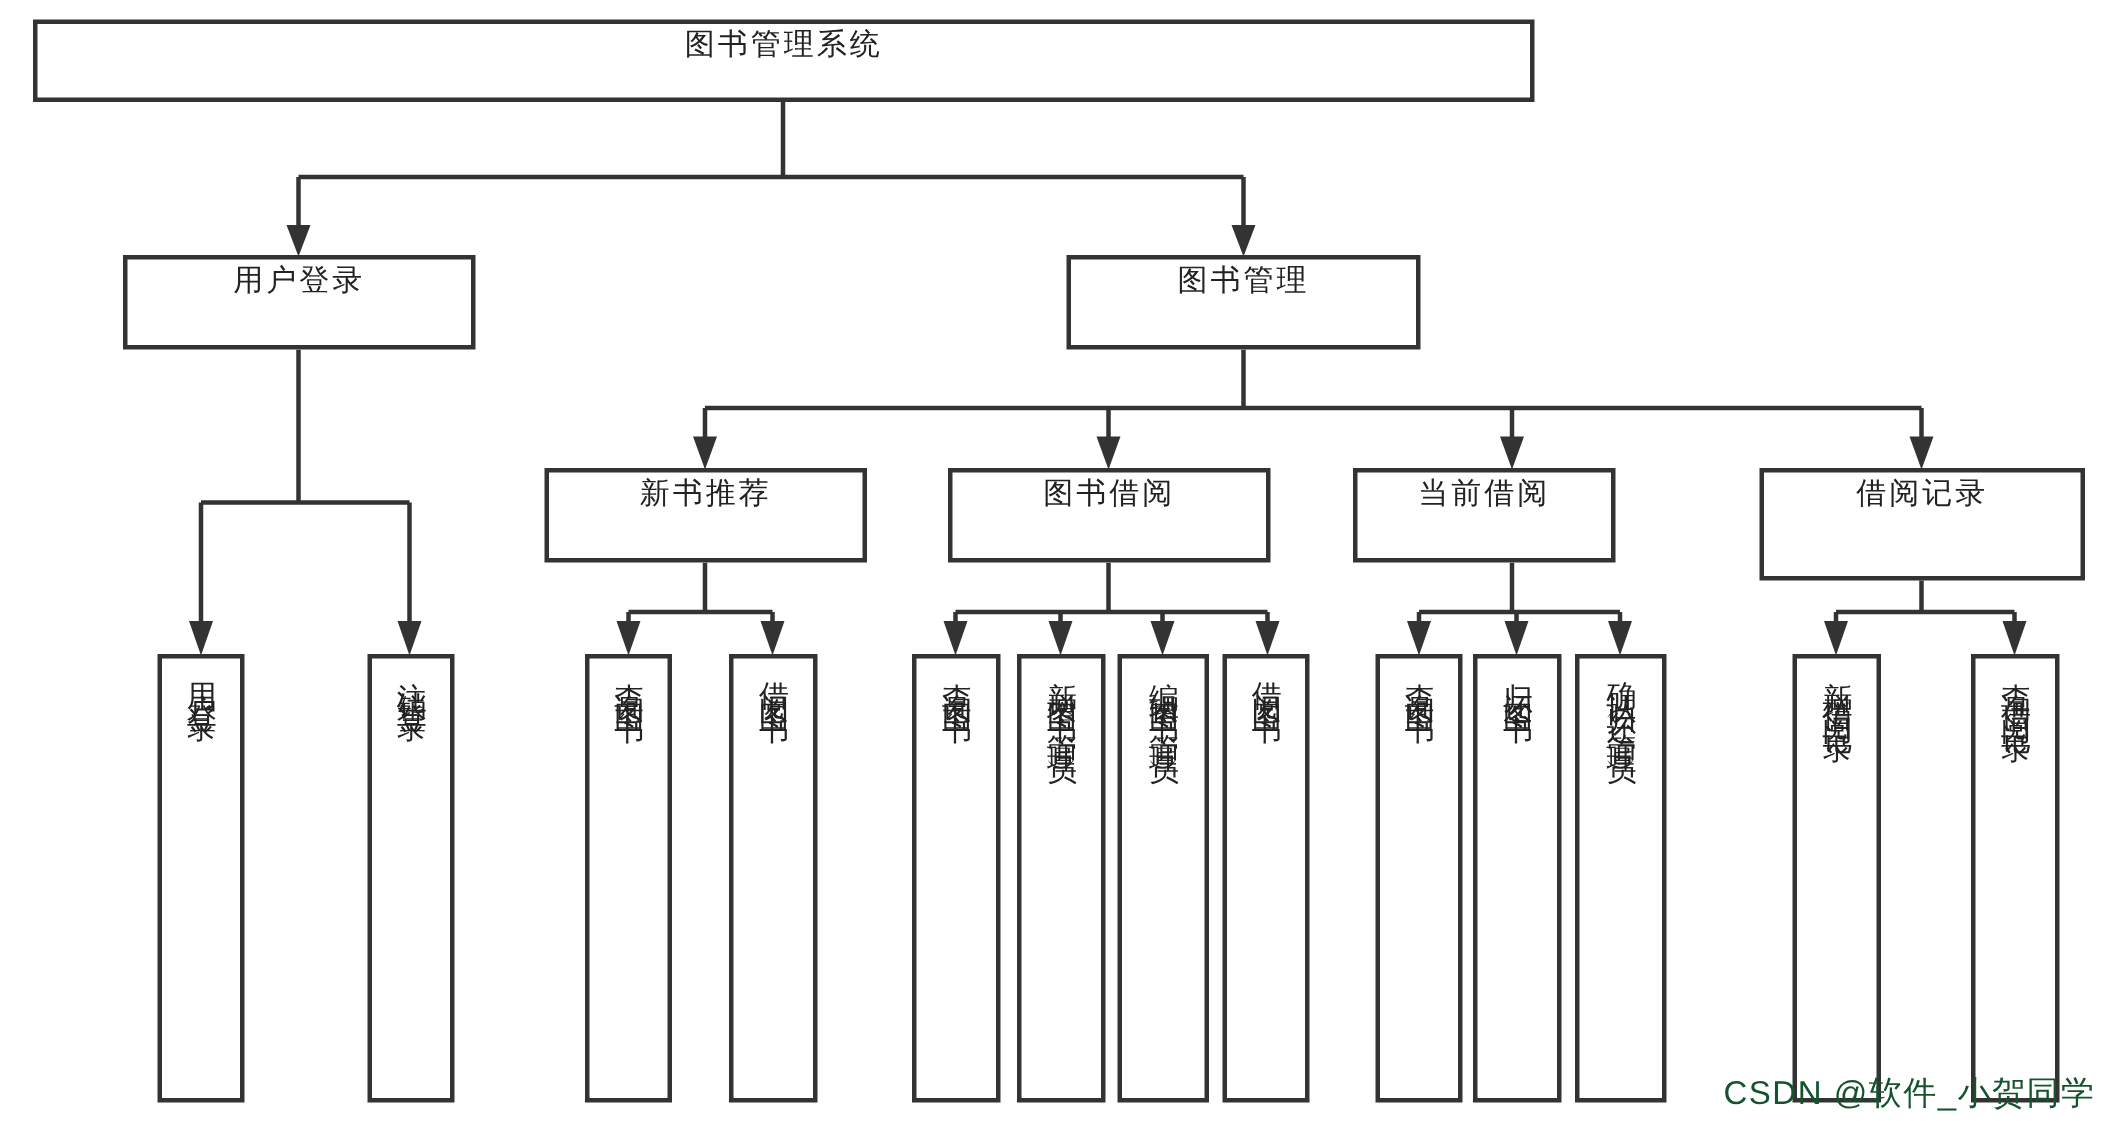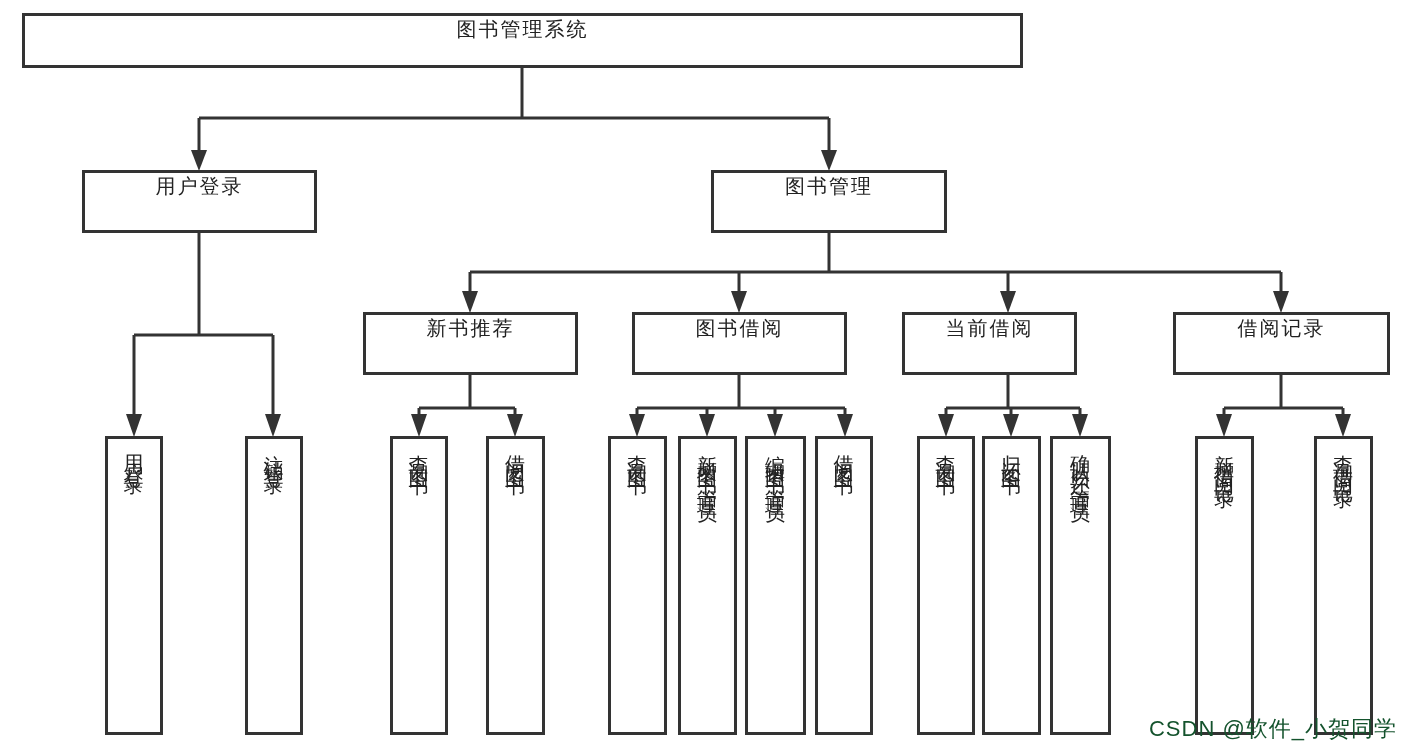--- a/index.html
+++ b/index.html
@@ -42,21 +42,21 @@
     letter-spacing: 7px;
     line-height: 1;
   }
   
   .n-root        { left: 22px;   top: 13px;  width: 1001px; height: 55px; }
   .n-user-login  { left: 82px;   top: 170px; width: 235px;  height: 63px; }
   .n-book-mgmt   { left: 711px;  top: 170px; width: 236px;  height: 63px; }
   .n-new-book    { left: 363px;  top: 312px; width: 215px;  height: 63px; }
   .n-borrowing   { left: 632px;  top: 312px; width: 215px;  height: 63px; }
   .n-current     { left: 902px;  top: 312px; width: 175px;  height: 63px; }
-  .n-records     { left: 1173px; top: 312px; width: 217px;  height: 63px; }
+  .n-records     { left: 1173px; top: 312px; width: 217px;  height: 75px; }
   .leaf          { top: 436px; height: 299px; }
   .l-a1 { left: 105px;  width: 58px; }
   .l-a2 { left: 245px;  width: 58px; }
   .l-b1 { left: 390px;  width: 58px; }
   .l-b2 { left: 486px;  width: 59px; }
   .l-c1 { left: 608px;  width: 59px; }
   .l-c2 { left: 678px;  width: 59px; }
   .l-c3 { left: 745px;  width: 61px; }
   .l-c4 { left: 815px;  width: 58px; }
   .l-d1 { left: 917px;  width: 58px; }

